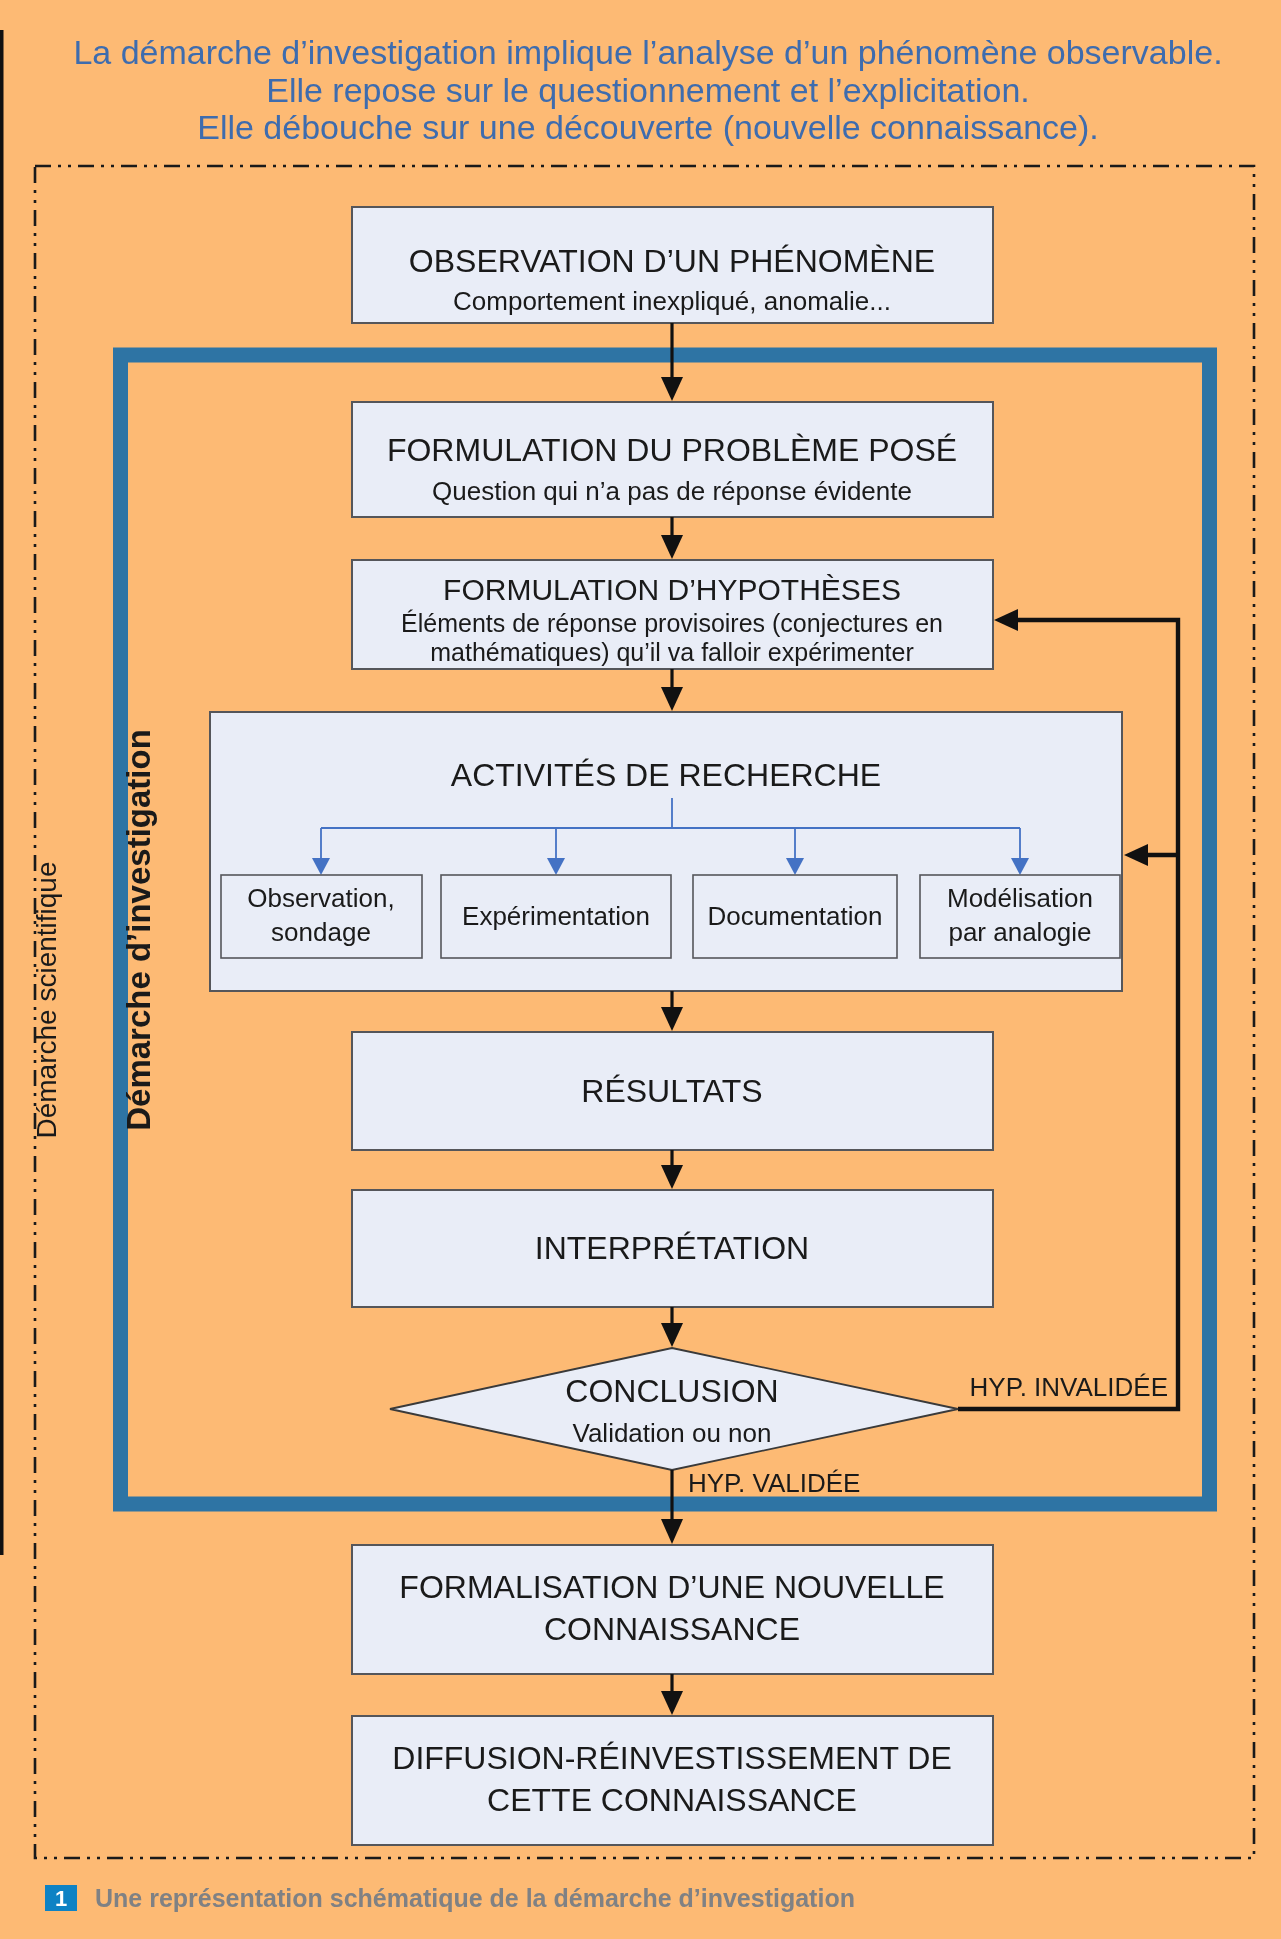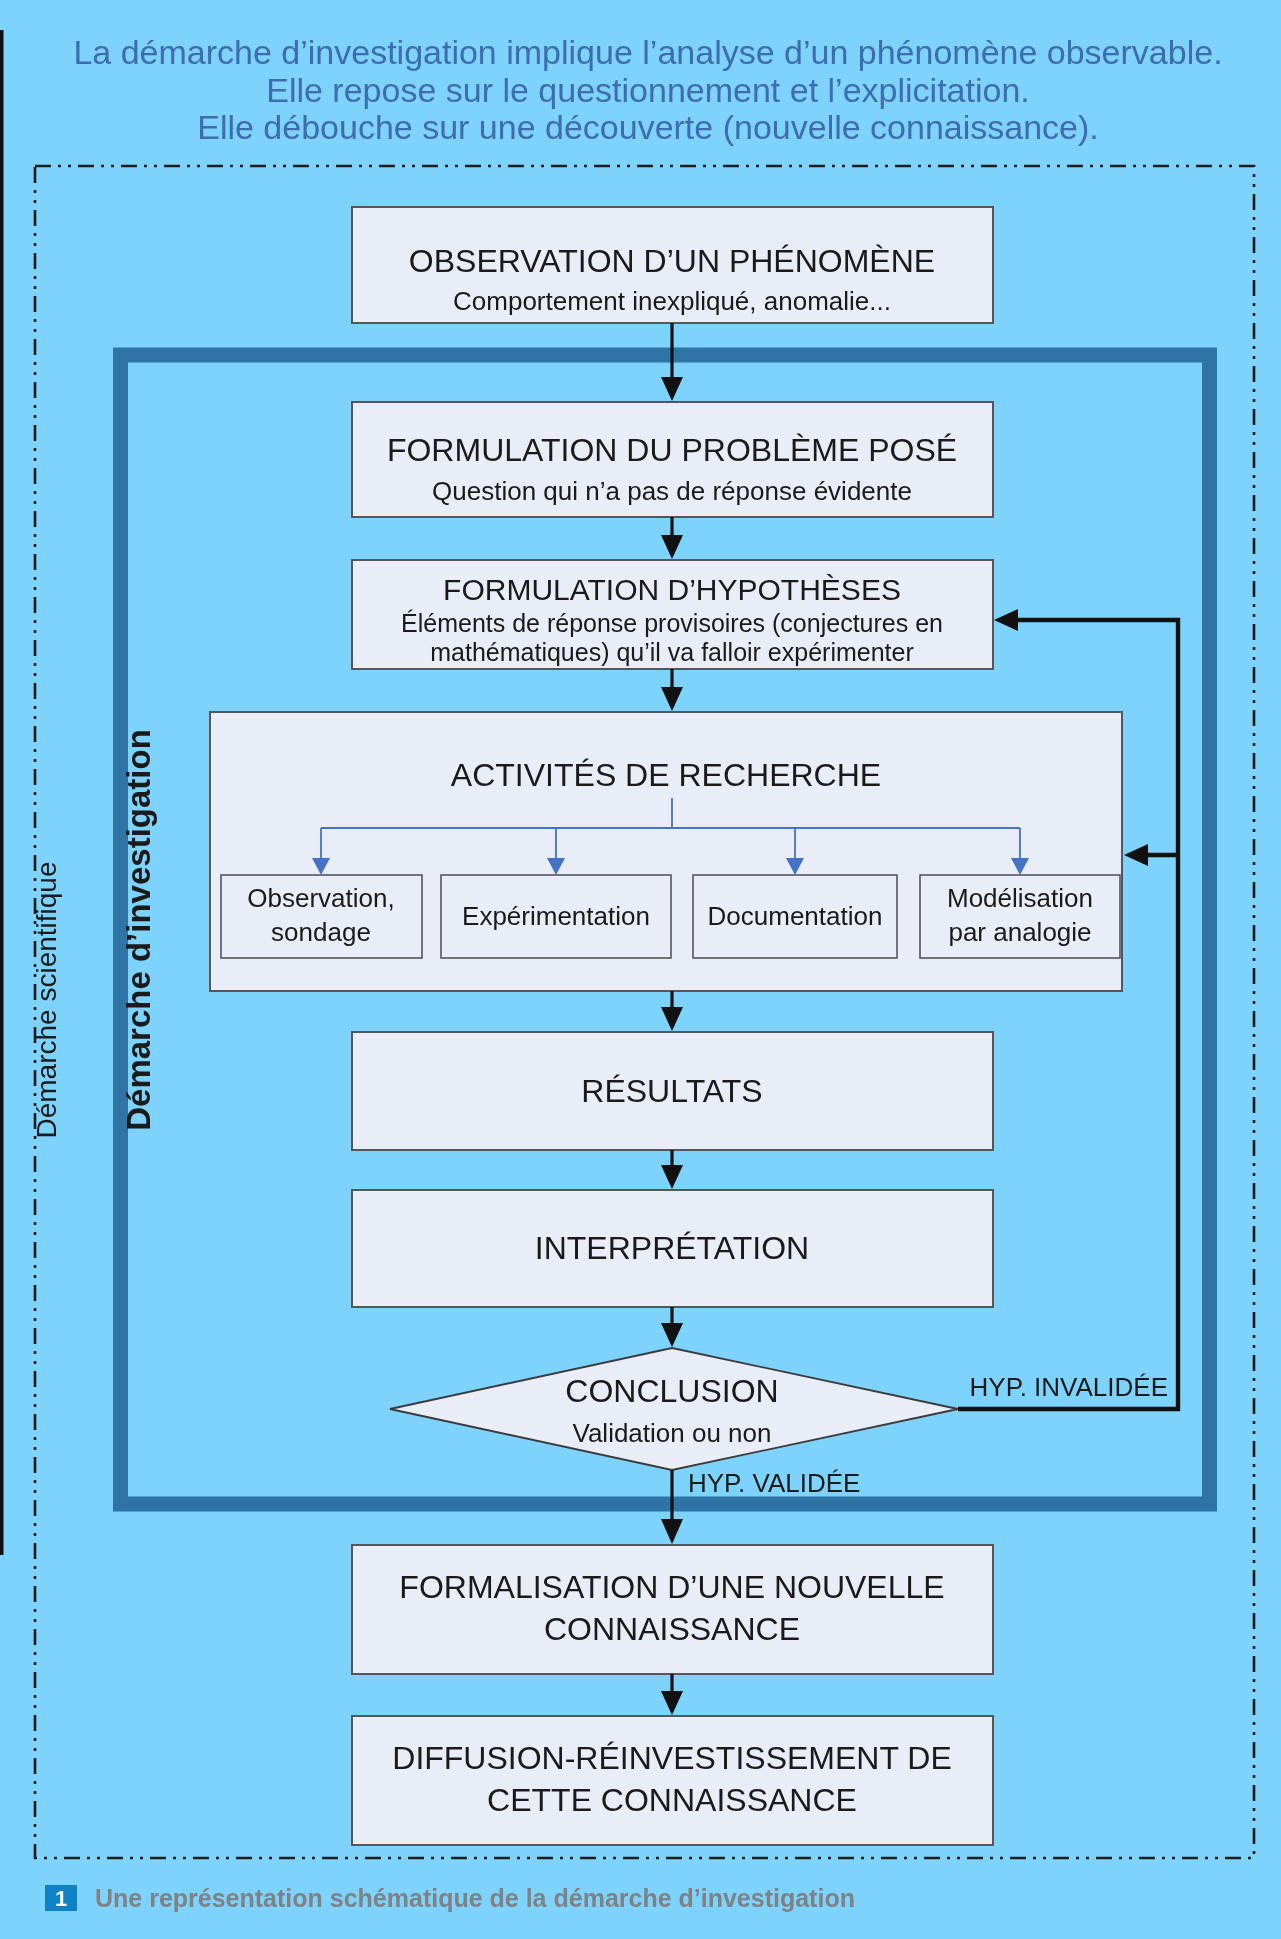--- a/index.html
+++ b/index.html
@@ -1,19 +1,19 @@
 <!DOCTYPE html>
 <html lang="fr"><head>
 <meta charset="utf-8">
 <style>
   html,body{margin:0;padding:0;background:#ffffff;}
   .page{
     position:relative;
     width:1281px;height:1939px;
-    background:#7dd3fc;
+    background:#fdba74;
     font-family:"Liberation Sans", sans-serif;
     overflow:hidden;
   }
   svg{display:block;}
   text{fill:#1a1a1a;}
   .title-line{fill:#3E6CAE;font-size:34px;font-weight:400;}
   .node-title{font-size:32px;font-weight:400;}
   .node-sub{font-size:26px;font-weight:400;}
   .hyp-sub{font-size:25px;}
   .method-label{font-size:26px;}

